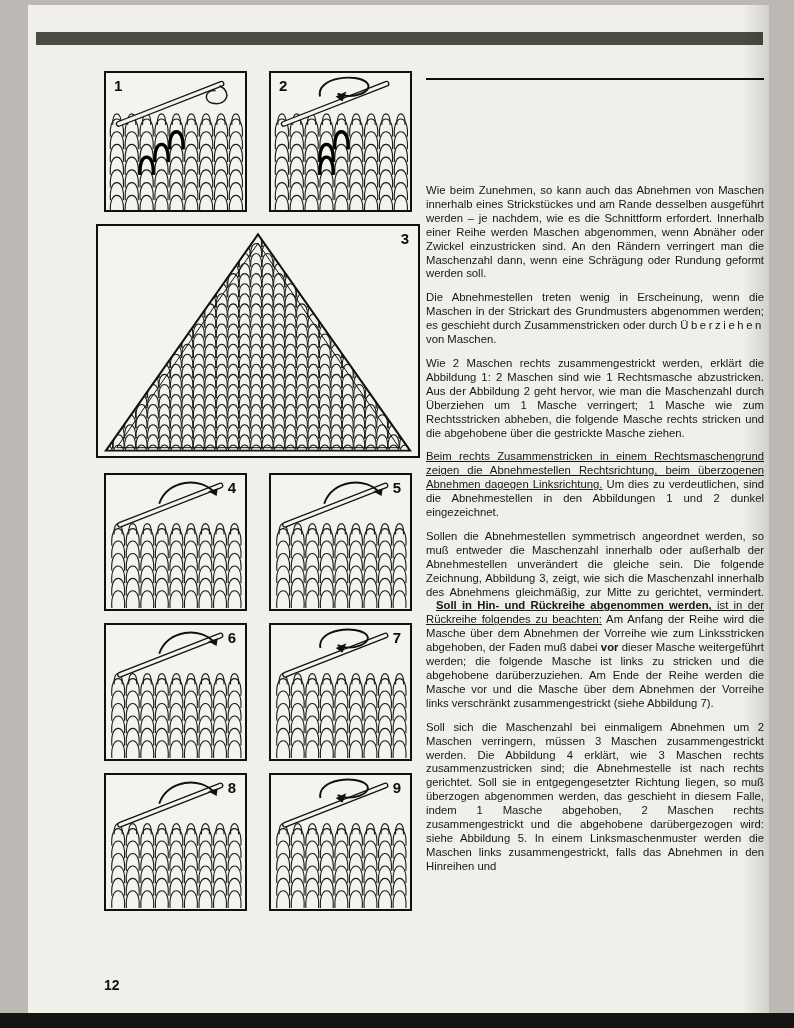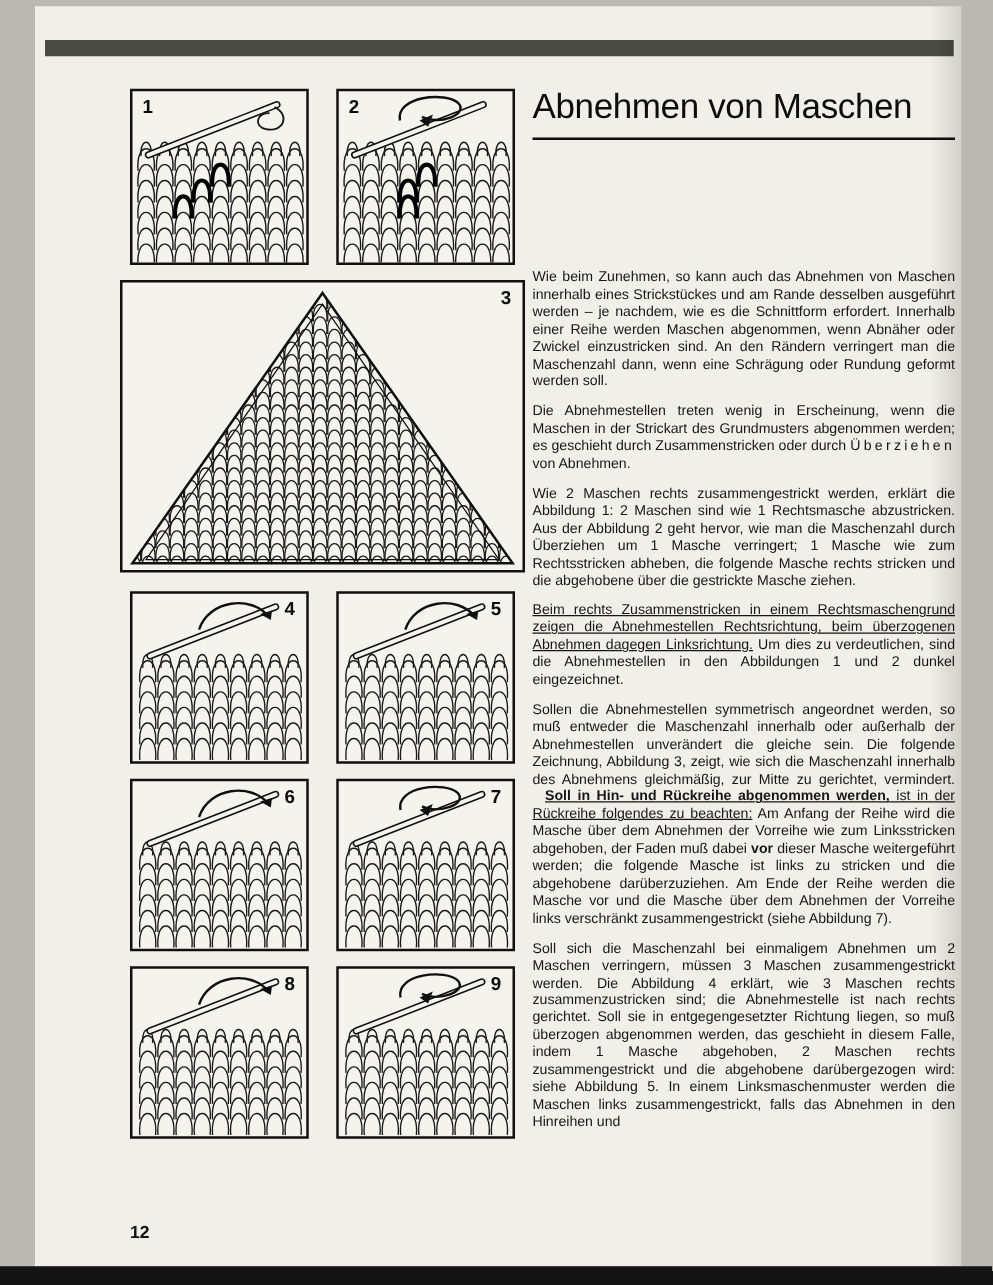--- a/index.html
+++ b/index.html
@@ -1259,28 +1259,27 @@
               <path d="M13,52 L118,11" stroke="#101010" stroke-width="6" stroke-linecap="round"></path>
               <path d="M13,52 L118,11" stroke="#f5f3ee" stroke-width="3.4" stroke-linecap="round"></path>
               <path d="M50,24 C46,4 88,0 98,10 C106,19 82,28 68,21" fill="none" stroke="#101010" stroke-width="2"></path>
               <path d="M66,24 l11,-5 l-4,10 z" fill="#101010"></path>
             </svg>
         </figure>
       </div>
     </div>
 
     <div class="textcol">
-      <h1 class="title">Abnehmen von Maschen</h1>
       <div class="rule"></div>
       <div class="lead-wrap">
         <div id="intro-host">
             <p class="body-para"><span>Wie beim Zunehmen, so kann auch das Abnehmen von Maschen innerhalb eines Strickstückes und am Rande desselben ausgeführt werden – je nachdem, wie es die Schnittform erfordert. Innerhalb einer Reihe werden Maschen abgenommen, wenn Abnäher oder Zwickel einzustricken sind. An den Rändern verringert man die Maschenzahl dann, wenn eine Schrägung oder Rundung geformt werden soll.</span></p>
           </div>
         <div id="article-paragraphs">
-            <p class="body-para"><span>Die Abnehmestellen treten wenig in Erscheinung, wenn die Maschen in der Strickart des Grundmusters abgenommen werden; es geschieht durch Zusammenstricken oder durch </span><span class="sp">Überziehen</span><span> von Abnehmen.</span></p>
+            <p class="body-para"><span>Die Abnehmestellen treten wenig in Erscheinung, wenn die Maschen in der Strickart des Grundmusters abgenommen werden; es geschieht durch Zusammenstricken oder durch </span><span class="sp">Überziehen</span><span> von Maschen.</span></p>
             <p class="body-para"><span>Wie 2 Maschen rechts zusammengestrickt werden, erklärt die Abbildung 1: 2 Maschen sind wie 1 Rechtsmasche abzustricken. Aus der Abbildung 2 geht hervor, wie man die Maschenzahl durch Überziehen um 1 Masche verringert; 1 Masche wie zum Rechtsstricken abheben, die folgende Masche rechts stricken und die abgehobene über die gestrickte Masche ziehen.</span></p>
             <p class="body-para"><span class="u">Beim rechts Zusammenstricken in einem Rechtsmaschengrund zeigen die Abnehmestellen Rechtsrichtung, beim überzogenen Abnehmen dagegen Linksrichtung.</span><span> Um dies zu verdeutlichen, sind die Abnehmestellen in den Abbildungen 1 und 2 dunkel eingezeichnet.</span></p>
             <p class="body-para"><span>Sollen die Abnehmestellen symmetrisch angeordnet werden, so muß entweder die Maschenzahl innerhalb oder außerhalb der Abnehmestellen unverändert die gleiche sein. Die folgende Zeichnung, Abbildung 3, zeigt, wie sich die Maschenzahl innerhalb des Abnehmens gleichmäßig, zur Mitte zu gerichtet, vermindert. </span><span class="bu">Soll in Hin- und Rückreihe abgenommen werden,</span><span class="u"> ist in der Rückreihe folgendes zu beachten:</span><span> Am Anfang der Reihe wird die Masche über dem Abnehmen der Vorreihe wie zum Linksstricken abgehoben, der Faden muß dabei </span><span class="b">vor</span><span> dieser Masche weitergeführt werden; die folgende Masche ist links zu stricken und die abgehobene darüberzuziehen. Am Ende der Reihe werden die Masche vor und die Masche über dem Abnehmen der Vorreihe links verschränkt zusammengestrickt (siehe Abbildung 7).</span></p>
             <p class="body-para"><span>Soll sich die Maschenzahl bei einmaligem Abnehmen um 2 Maschen verringern, müssen 3 Maschen zusammengestrickt werden. Die Abbildung 4 erklärt, wie 3 Maschen rechts zusammenzustricken sind; die Abnehmestelle ist nach rechts gerichtet. Soll sie in entgegengesetzter Richtung liegen, so muß überzogen abgenommen werden, das geschieht in diesem Falle, indem 1 Masche abgehoben, 2 Maschen rechts zusammengestrickt und die abgehobene darübergezogen wird: siehe Abbildung 5. In einem Linksmaschenmuster werden die Maschen links zusammengestrickt, falls das Abnehmen in den Hinreihen und</span></p>
           </div>
       </div>
     </div>
 
     <div class="pagenum">12</div>
     <div class="page-shade"></div>

